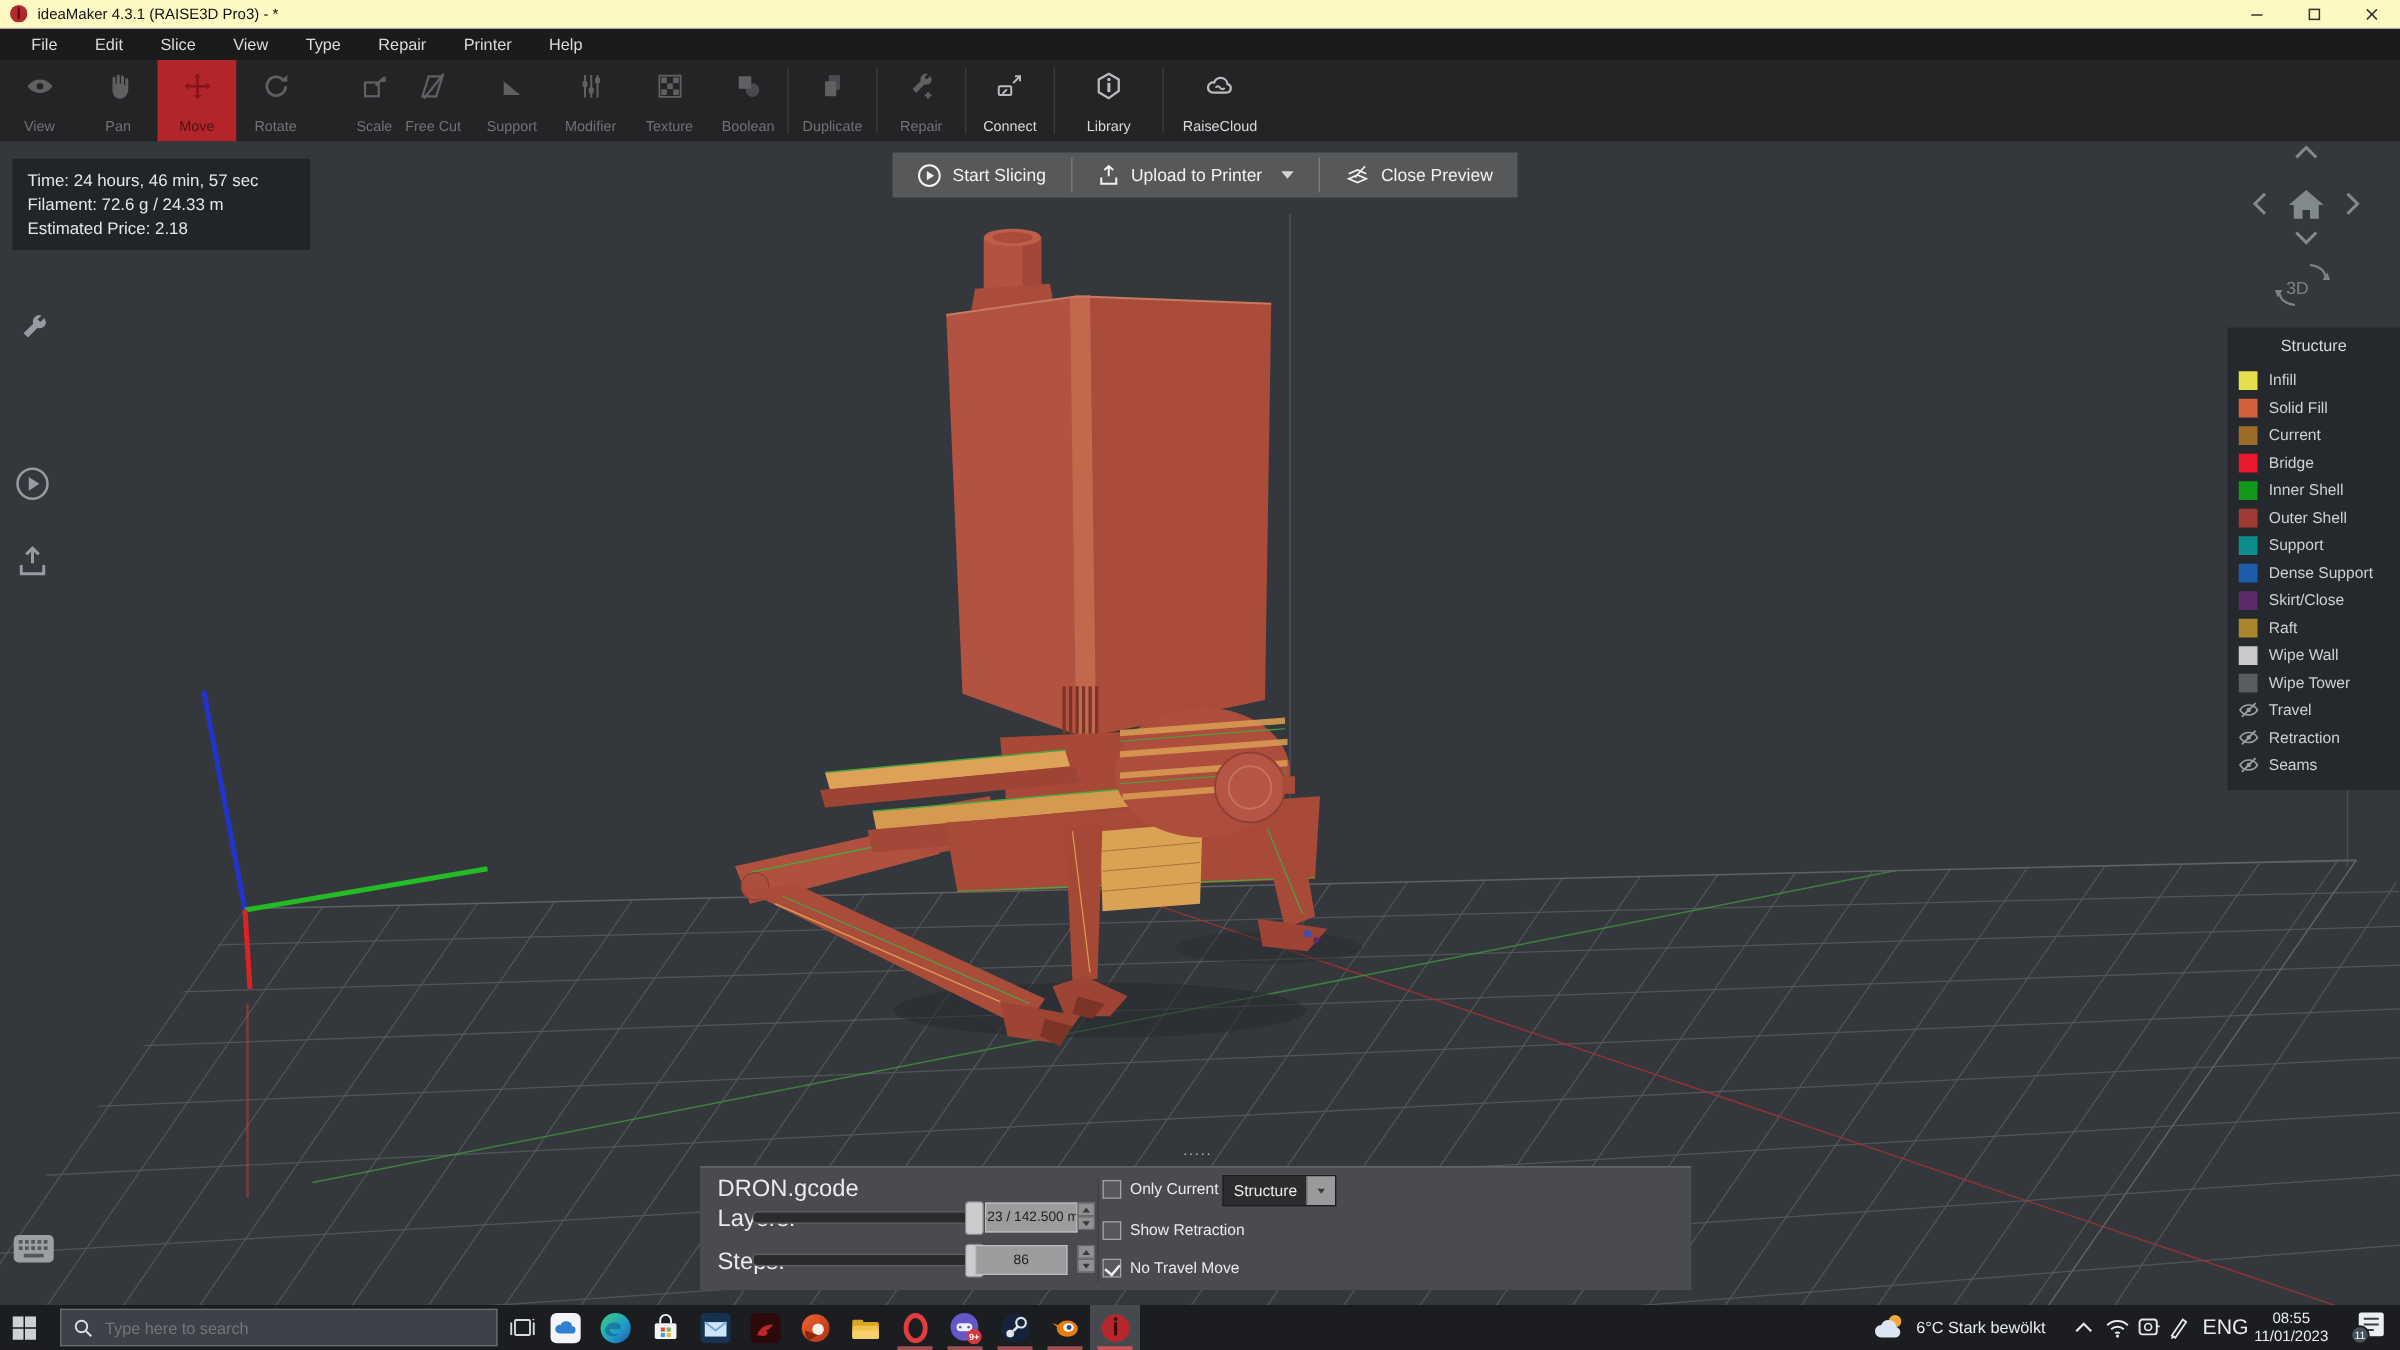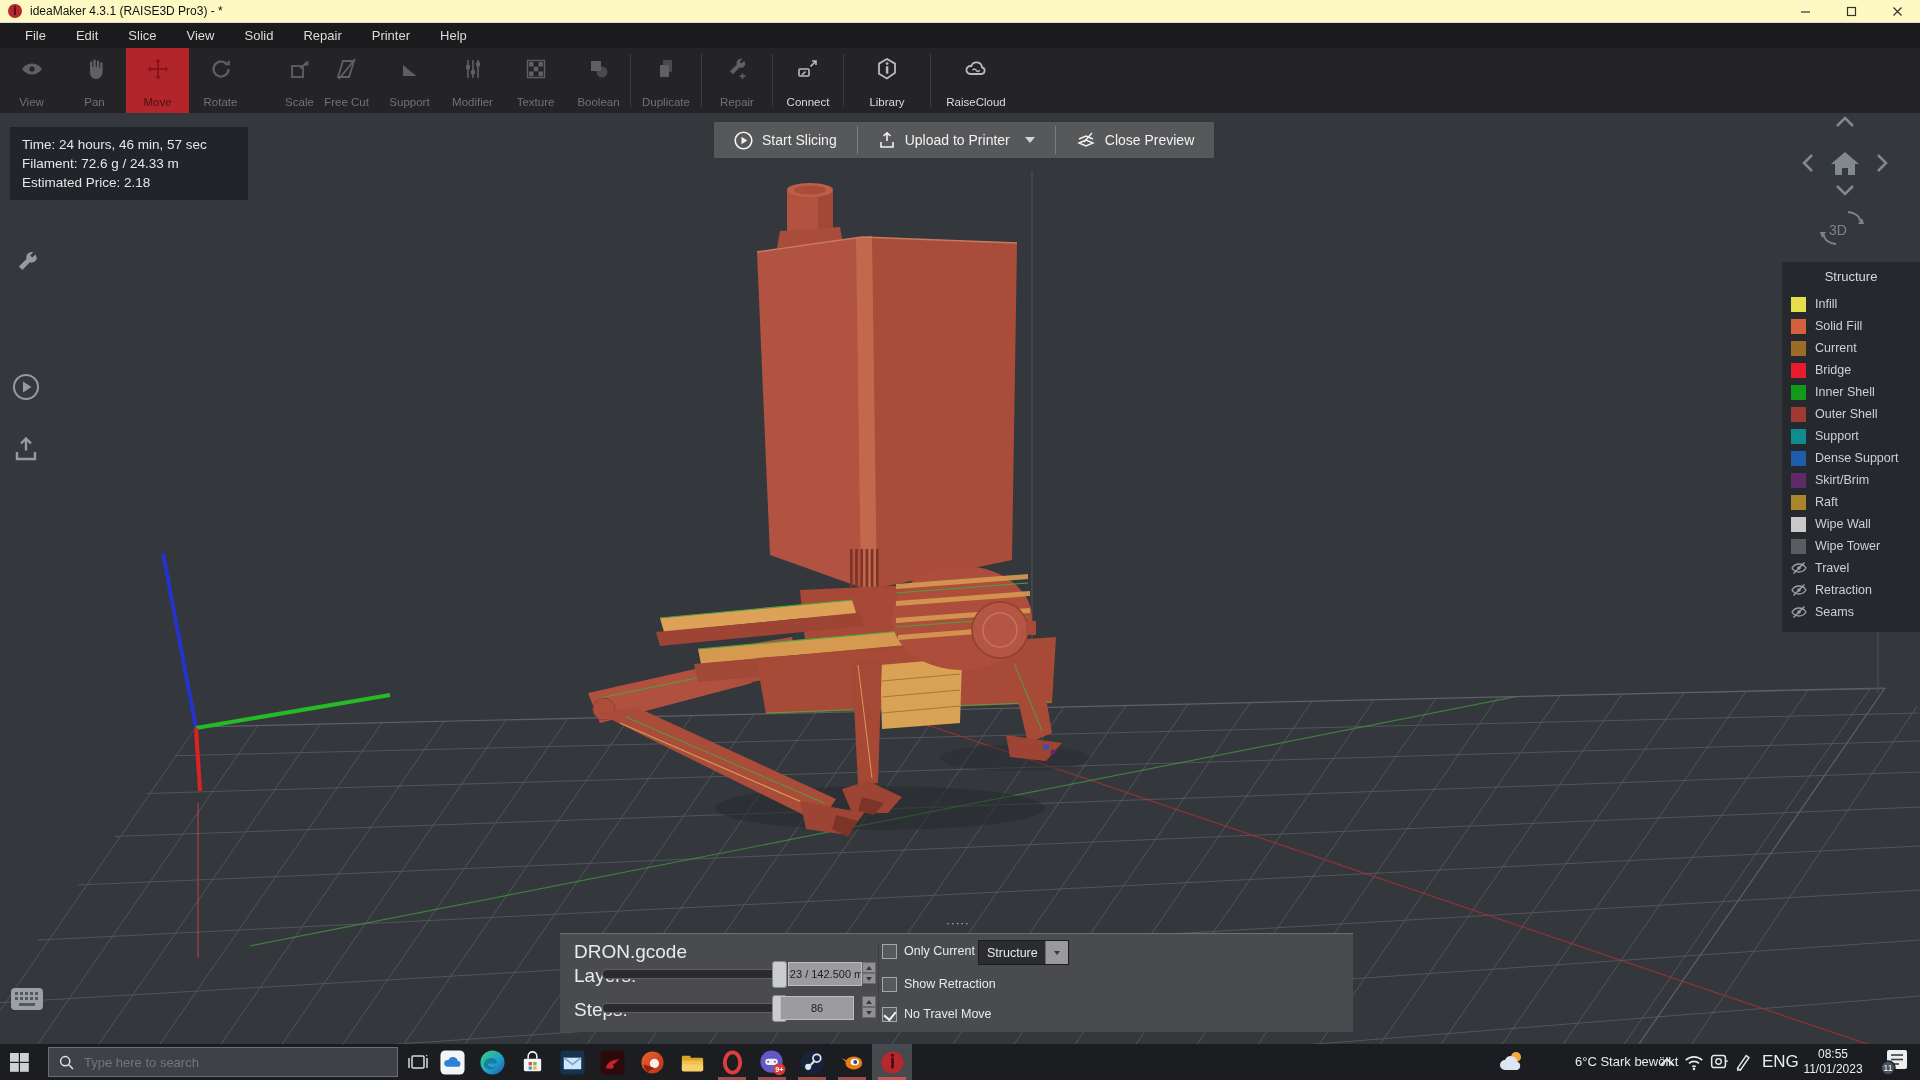--- a/index.html
+++ b/index.html
@@ -89,21 +89,21 @@
         <path d="M1.5 1.5l8 8M9.5 1.5l-8 8" stroke="#333" stroke-width="1.2"></path>
       </svg>
   </div>
 </div>
 
 <div class="abs" id="menubar">
   <div class="menu-item">File</div>
   <div class="menu-item">Edit</div>
   <div class="menu-item">Slice</div>
   <div class="menu-item">View</div>
-  <div class="menu-item">Solid</div>
+  <div class="menu-item">Type</div>
   <div class="menu-item">Repair</div>
   <div class="menu-item">Printer</div>
   <div class="menu-item">Help</div>
 </div>
 
 <div class="abs" id="toolbar">
   <div class="titem dis" style="left:0;width:63px">
     <span class="ticon">
         <svg viewBox="0 0 24 24">
           <path d="M2 12s3.5-5.5 10-5.5S22 12 22 12s-3.5 5.5-10 5.5S2 12 2 12z" fill="currentColor"></path>
@@ -513,21 +513,21 @@
   <div class="lrow">
       <span class="swatch" style="background-color: rgb(13, 141, 141);"></span>
       <span class="llabel">Support</span>
     </div>
   <div class="lrow">
       <span class="swatch" style="background-color: rgb(29, 93, 171);"></span>
       <span class="llabel">Dense Support</span>
     </div>
   <div class="lrow">
       <span class="swatch" style="background-color: rgb(94, 42, 105);"></span>
-      <span class="llabel">Skirt/Brim</span>
+      <span class="llabel">Skirt/Close</span>
     </div>
   <div class="lrow">
       <span class="swatch" style="background-color: rgb(169, 134, 44);"></span>
       <span class="llabel">Raft</span>
     </div>
   <div class="lrow">
       <span class="swatch" style="background-color: rgb(201, 201, 201);"></span>
       <span class="llabel">Wipe Wall</span>
     </div>
   <div class="lrow">
@@ -740,21 +740,21 @@
       <rect x="12.7" y="9" width="2.6" height="11" fill="#3f0b0d"></rect>
       <circle cx="14" cy="6.5" r="1.6" fill="#3f0b0d"></circle>
     </svg>
 </div>
 <div class="abs underline" style="left:878px;background:#c85555"></div>
 
 <svg class="trayicon" style="left:1497px" width="30" height="28" viewBox="0 0 30 28">
     <circle cx="19" cy="9" r="5" fill="#f4a83b"></circle>
     <path d="M8 22a5 5 0 0 1 0-10 6.5 6.5 0 0 1 12.4 1.7A4.3 4.3 0 0 1 19.5 22z" fill="#dbe6f2"></path>
   </svg>
-<div class="traytext" style="left:1575px">6°C Stark bewölkt</div>
+<div class="traytext" style="left:1533px">6°C Stark bewölkt</div>
 <svg class="trayicon" style="left:1658px;top:1056px" width="18" height="12" viewBox="0 0 18 12">
     <polyline points="3,9 9,3 15,9" fill="none" stroke="#e5e7e8" stroke-width="1.8"></polyline>
   </svg>
 <svg class="trayicon" style="left:1683px;top:1051px" width="22" height="22" viewBox="0 0 24 24">
     <path d="M3 10a13 13 0 0 1 18 0" fill="none" stroke="#e5e7e8" stroke-width="1.7"></path>
     <path d="M6.5 13.5a8 8 0 0 1 11 0" fill="none" stroke="#e5e7e8" stroke-width="1.7"></path>
     <path d="M10 17a3.5 3.5 0 0 1 4 0" fill="none" stroke="#e5e7e8" stroke-width="1.7"></path>
     <circle cx="12" cy="19.5" r="1.4" fill="#e5e7e8"></circle>
   </svg>
 <svg class="trayicon" style="left:1708px;top:1051px" width="22" height="22" viewBox="0 0 24 24">

